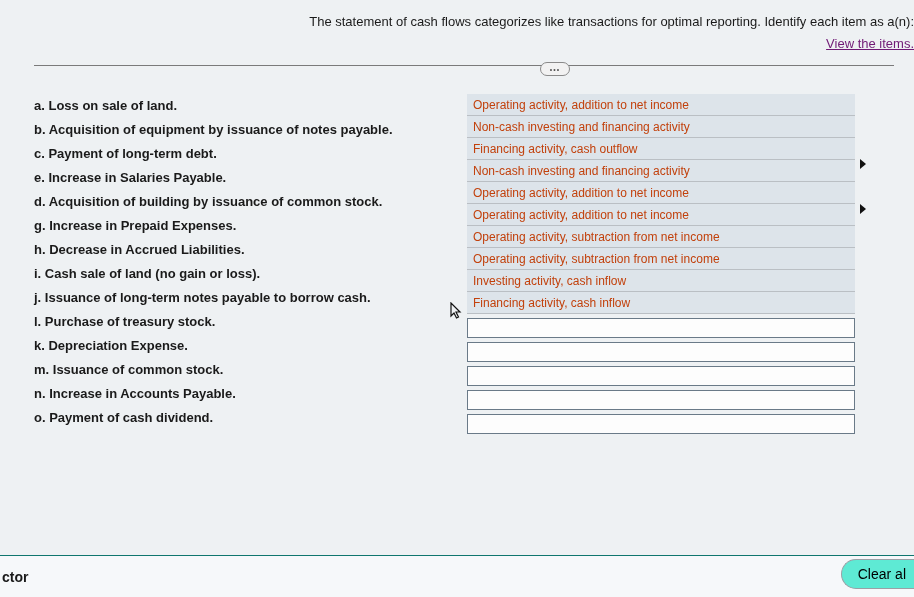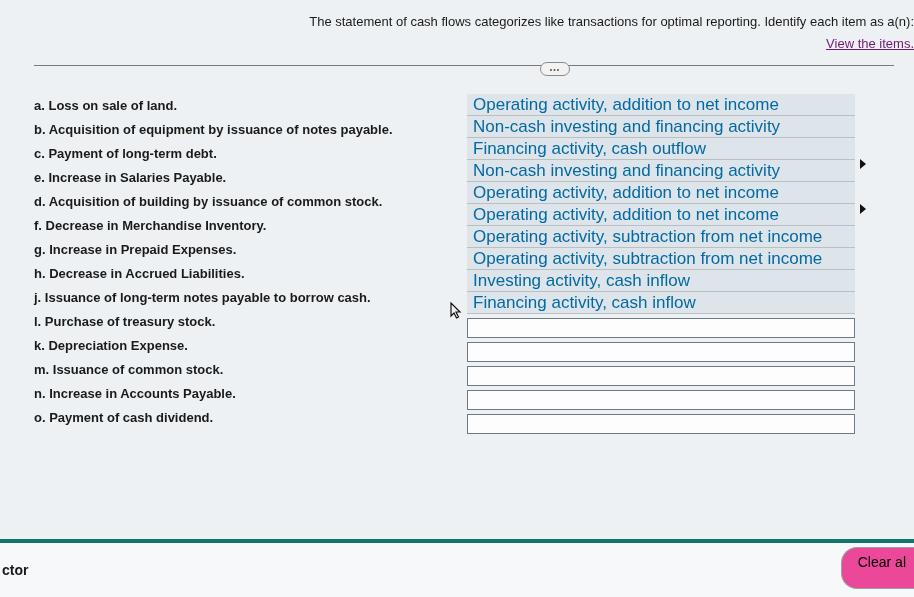--- a/index.html
+++ b/index.html
@@ -75,22 +75,22 @@
     .answers-col {
       flex-shrink: 0;
     }
     .answer-filled {
       background: #dde4ea;
       width: 388px;
       height: 22px;
       line-height: 22px;
       padding-left: 6px;
       border-bottom: 1px solid #babfc4;
-      font-size: 17px;
-      color: #0369a1;
+      font-size: 12px;
+      color: #c2410c;
     }
     .answer-filled:last-of-type { border-bottom: none; }
     .answer-blank {
       width: 388px;
       height: 20px;
       margin-top: 4px;
       border: 1px solid #6a7a88;
       background: #fdfdfd;
     }
     .cursor {
@@ -99,42 +99,42 @@
       top: 302px;
       font-size: 16px;
       color: #111;
       pointer-events: none;
     }
     .footer-bar {
       position: absolute;
       left: 0;
       bottom: 0;
       width: 100%;
-      height: 58px;
+      height: 42px;
       background: #f6f8fa;
-      border-top: 4px solid #0f766e;
+      border-top: 1px solid #0f766e;
       display: flex;
       align-items: center;
       justify-content: space-between;
       padding: 0 0 0 0;
     }
     .ctor {
       font-weight: bold;
       font-size: 14px;
       padding-left: 2px;
     }
     .clear-btn {
       position: absolute;
       right: 0;
       bottom: 8px;
-      background: #ec4899;
+      background: #5eead4;
       border: 1px solid #9aa0a6;
       border-right: none;
       border-radius: 16px 0 0 16px;
-      padding: 6px 8px 18px 16px;
+      padding: 6px 8px 6px 16px;
       font-size: 14px;
       cursor: pointer;
     }
     .tri {
       position: absolute;
       width: 0; height: 0;
       border-top: 5px solid transparent;
       border-bottom: 5px solid transparent;
       border-left: 6px solid #111;
     }
@@ -154,23 +154,23 @@
   <hr class="hr-line">
   <div class="toggle-pill">•••</div>
 
   <div class="content-row">
     <ul class="items-col">
       <li>a. Loss on sale of land.</li>
       <li>b. Acquisition of equipment by issuance of notes payable.</li>
       <li>c. Payment of long-term debt.</li>
       <li>e. Increase in Salaries Payable.</li>
       <li>d. Acquisition of building by issuance of common stock.</li>
-      <li>f. Decrease in Merchandise Inventory.</li>
       <li>g. Increase in Prepaid Expenses.</li>
       <li>h. Decrease in Accrued Liabilities.</li>
+      <li>i. Cash sale of land (no gain or loss).</li>
       <li>j. Issuance of long-term notes payable to borrow cash.</li>
       <li>l. Purchase of treasury stock.</li>
       <li>k. Depreciation Expense.</li>
       <li>m. Issuance of common stock.</li>
       <li>n. Increase in Accounts Payable.</li>
       <li>o. Payment of cash dividend.</li>
     </ul>
 
     <div class="answers-col">
       <div class="answer-filled">Operating activity, addition to net income</div>

